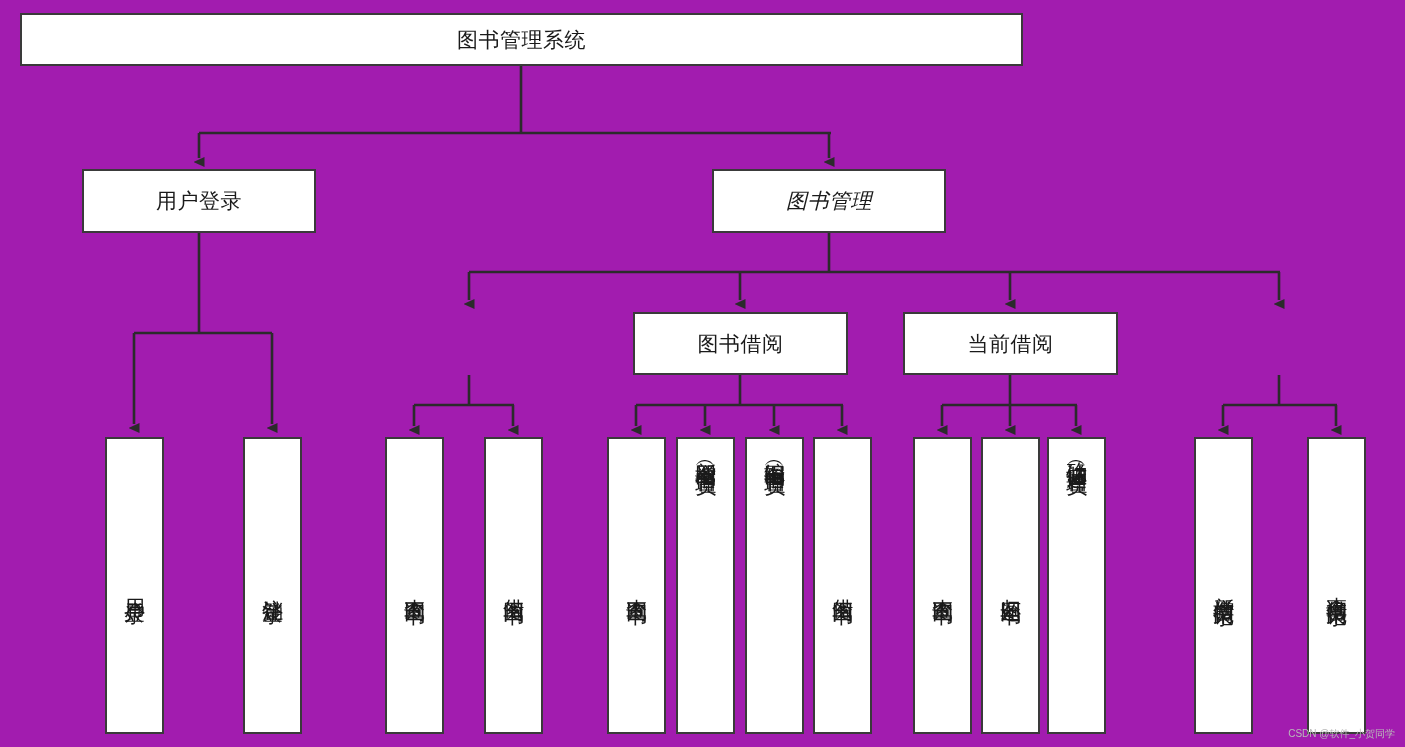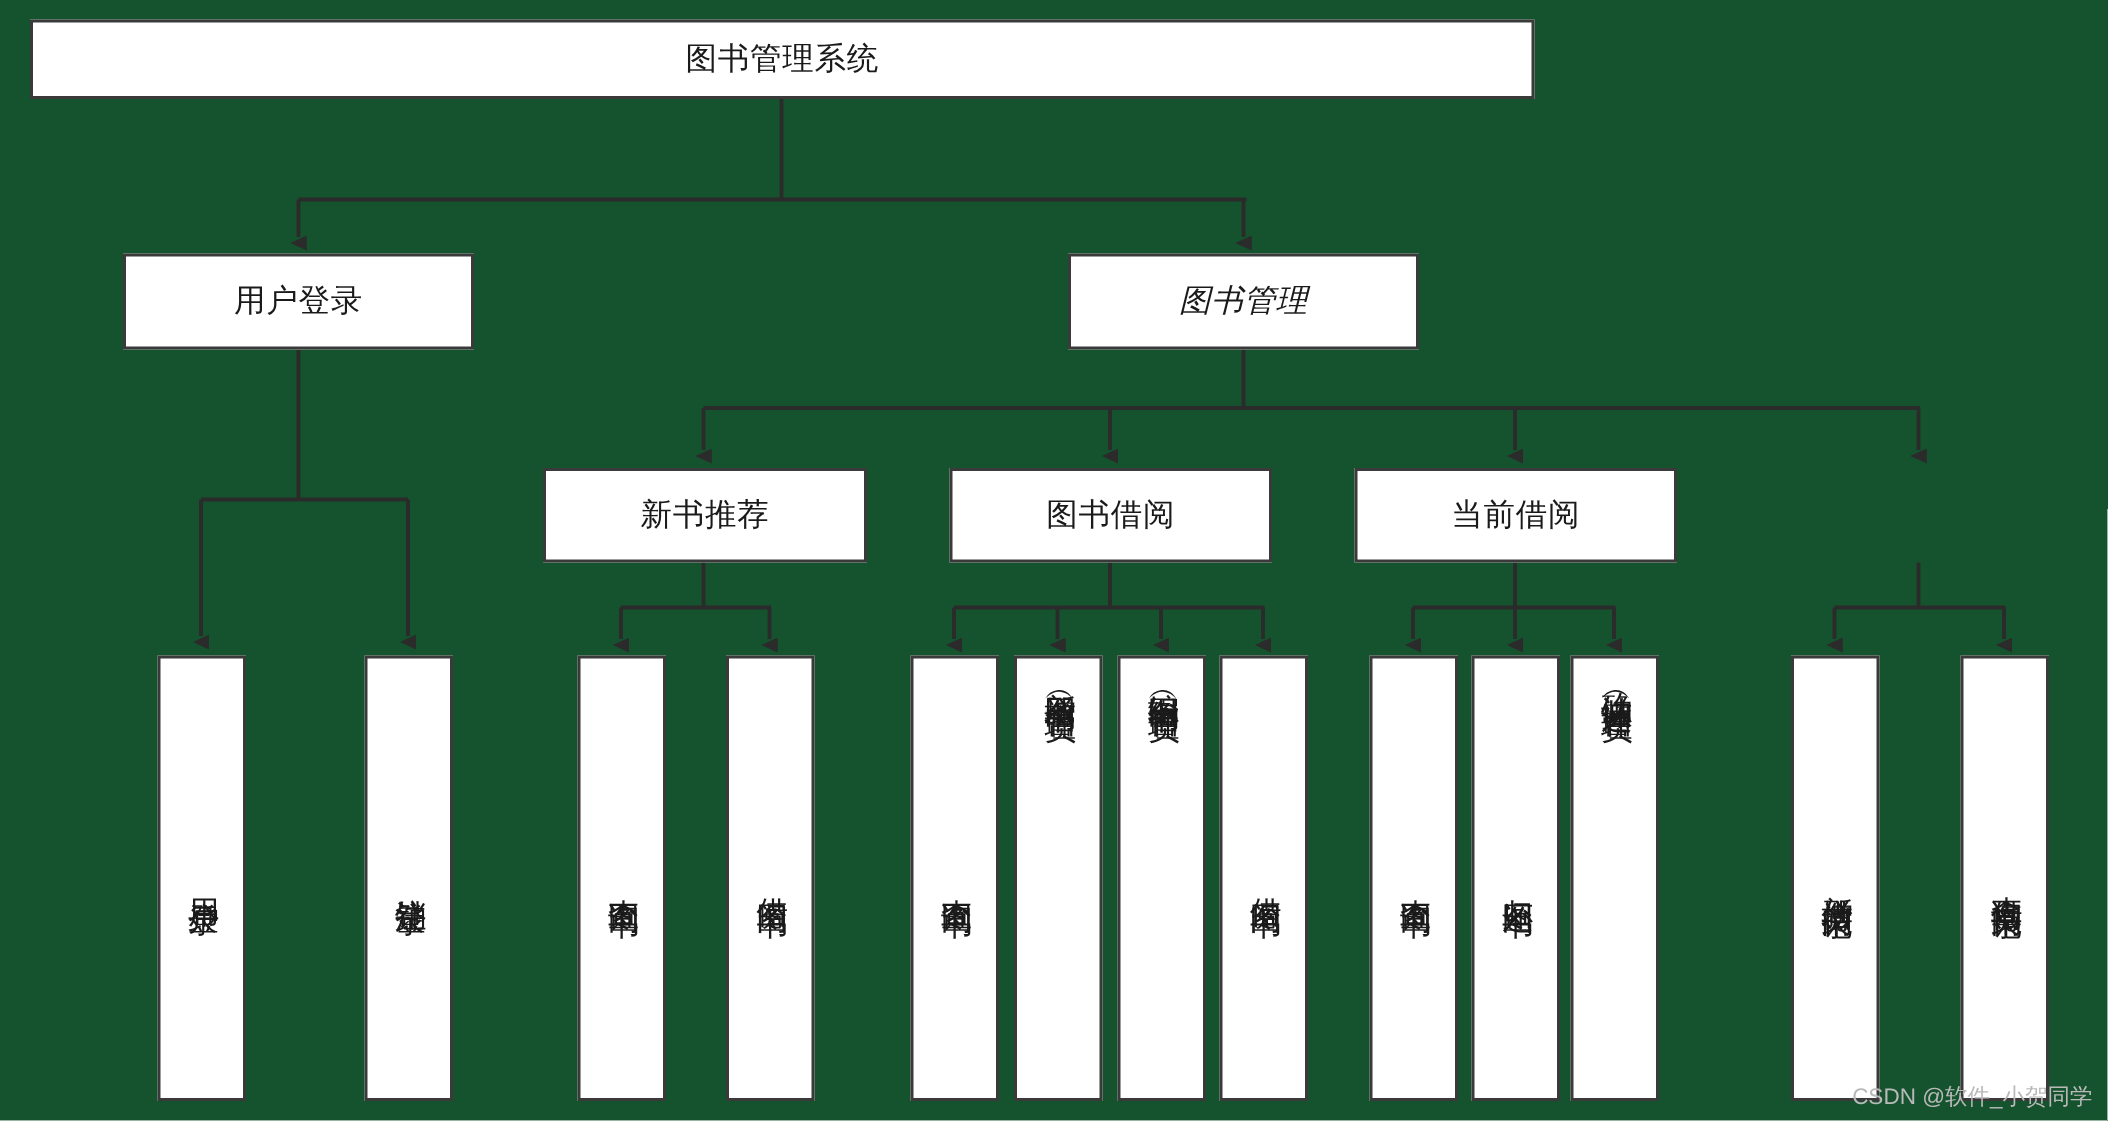--- a/index.html
+++ b/index.html
@@ -8,21 +8,21 @@
     padding: 0;
     background: #ffffff;
   }
   body {
     font-family: "Liberation Sans", "DejaVu Sans", sans-serif;
   }
   #canvas {
     position: relative;
     width: 1405px;
     height: 747px;
-    background: #14532d;
+    background: #a21caf;
     overflow: hidden;
   }
   #edges {
     position: absolute;
     left: 0;
     top: 0;
     width: 1405px;
     height: 747px;
     pointer-events: none;
   }
@@ -61,21 +61,21 @@
     margin: 0 auto;
   }
   .node.vertical.centered {
     align-items: center;
     padding-top: 0;
   }
   #watermark {
     position: absolute;
     right: 10px;
     bottom: 6px;
-    font-size: 15px;
+    font-size: 10px;
     color: #b9b9b9;
     white-space: nowrap;
     z-index: 3;
   }
 </style>
 </head>
 <body>
 
 <div id="canvas">
 
@@ -135,23 +135,20 @@
     <span class="lbl">图书管理系统</span>
   </div>
 
   <div class="node horizontal" style="left:82px; top:169px; width:234px; height:64px;">
     <span class="lbl">用户登录</span>
   </div>
   <div class="node horizontal" style="left:712px; top:169px; width:234px; height:64px;font-style:italic;">
     <span class="lbl">图书管理</span>
   </div>
 
-  <div class="node horizontal" style="left:362px; top:312px; width:216px; height:63px;">
-    <span class="lbl">新书推荐</span>
-  </div>
   <div class="node horizontal" style="left:633px; top:312px; width:215px; height:63px;">
     <span class="lbl">图书借阅</span>
   </div>
   <div class="node horizontal" style="left:903px; top:312px; width:215px; height:63px;">
     <span class="lbl">当前借阅</span>
   </div>
 
   <div class="node vertical centered" style="left:105px; top:437px; width:59px; height:297px;">
     <span class="lbl">用户登录</span>
   </div>

